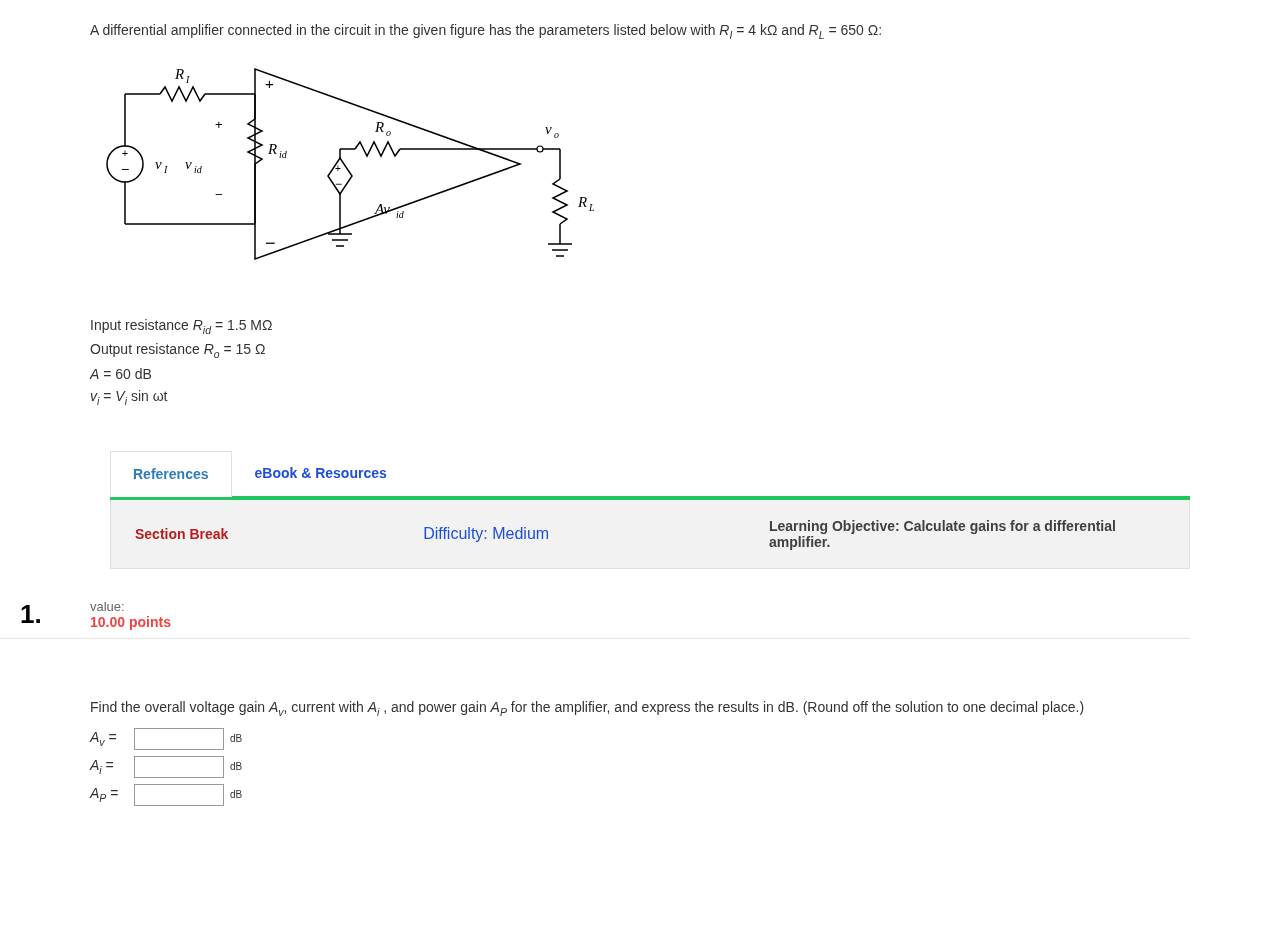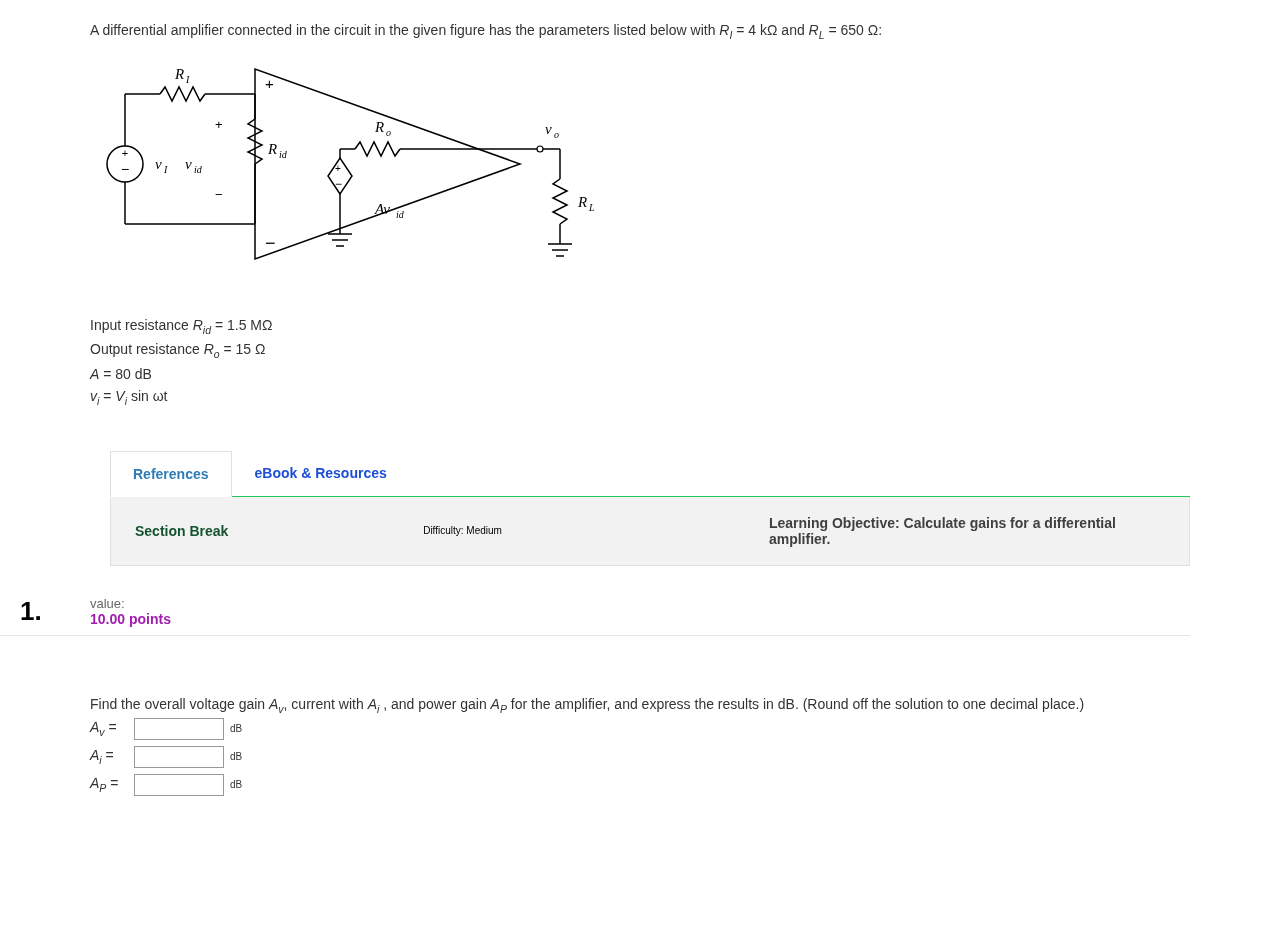--- a/index.html
+++ b/index.html
@@ -34,21 +34,21 @@
       margin: 10px 0 20px 10px;
     }
     .params {
       margin-top: 15px;
       font-size: 14px;
       line-height: 1.6;
     }
     .tabs-wrap {
       margin-left: 20px;
       margin-top: 40px;
-      border-bottom: 1px solid #22c55e;
+      border-bottom: 4px solid #22c55e;
     }
     .tabs {
       display: flex;
       gap: 0;
     }
     .tab {
       padding: 14px 22px;
       font-size: 14px;
       font-weight: bold;
       color: #1d4ed8;
@@ -69,26 +69,26 @@
       background: #f2f2f2;
       padding: 18px 24px;
       border: 1px solid #e0e0e0;
       border-top: none;
       display: flex;
       align-items: center;
     }
     .section-break {
       font-weight: bold;
       font-size: 14px;
-      color: #14532d;
+      color: #b91c1c;
       width: 300px;
     }
     .difficulty {
-      font-size: 10px;
-      color: #000000;
+      font-size: 16px;
+      color: #1d4ed8;
       width: 360px;
     }
     .learning-obj {
       font-size: 14px;
       color: #404040;
       font-weight: bold;
     }
     .question-header {
       display: flex;
       align-items: flex-start;
@@ -103,28 +103,28 @@
       color: #000;
       width: 70px;
       text-align: left;
     }
     .qvalue {
       font-size: 13px;
       color: #666;
     }
     .qvalue .pts {
       font-weight: bold;
-      color: #a21caf;
+      color: #ef4444;
       font-size: 14px;
     }
     .question-body {
       margin-top: 60px;
     }
     .answer-rows {
-      margin-top: 3px;
+      margin-top: 10px;
     }
     .answer-row {
       display: flex;
       align-items: center;
       margin-bottom: 6px;
       font-size: 14px;
     }
     .answer-label {
       width: 44px;
     }
@@ -223,21 +223,21 @@
   </div>
 
   <div class="params">
     <div>
       <span>Input resistance </span><span class="italic">R</span><span class="sub">id</span><span> = 1.5 MΩ</span>
     </div>
     <div>
       <span>Output resistance </span><span class="italic">R</span><span class="sub">o</span><span> = 15 Ω</span>
     </div>
     <div>
-      <span class="italic">A</span><span> = 80 dB</span>
+      <span class="italic">A</span><span> = 60 dB</span>
     </div>
     <div>
       <span class="italic">v</span><span class="sub">i</span><span> = </span><span class="italic">V</span><span class="sub">i</span><span> sin ωt</span>
     </div>
   </div>
 
   <div class="tabs-wrap">
     <div class="tabs">
       <div class="tab active">
         <span>References</span>

